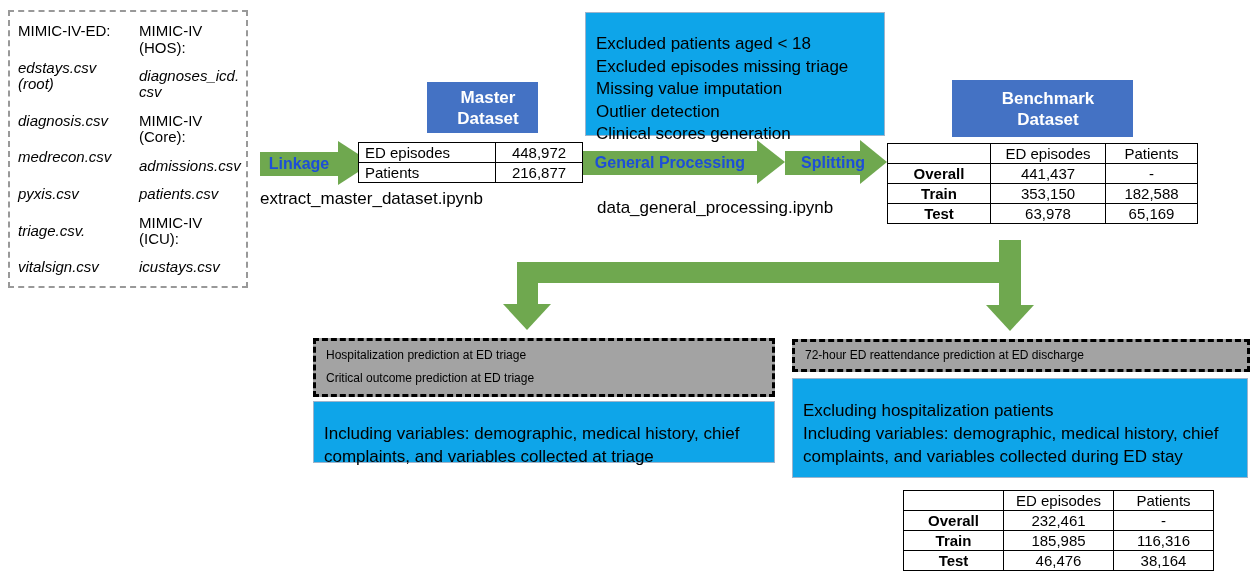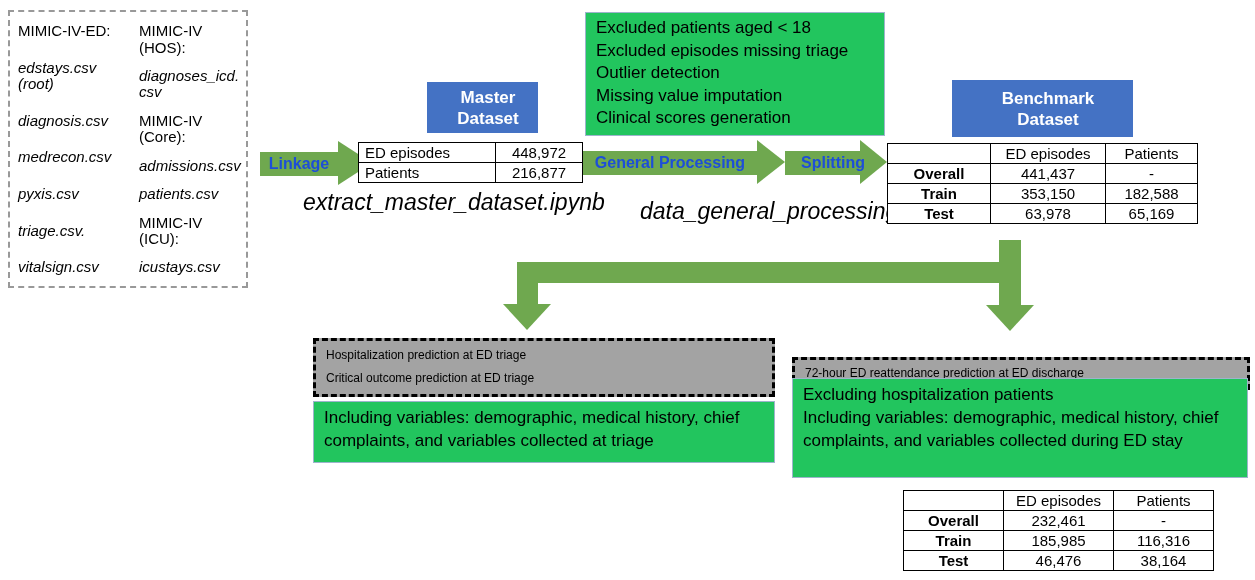--- a/index.html
+++ b/index.html
@@ -40,25 +40,25 @@
 
   
   .data-table { position:absolute; border-collapse:collapse; font-size:15px; table-layout:fixed;
                 background:#fff; }
   .data-table td { border:1.5px solid #000; text-align:center; height:20px; padding:0 2px;
                    white-space:nowrap; overflow:hidden; }
   .data-table td.rl { font-weight:bold; }
   .data-table td.label-cell { text-align:left; padding-left:6px; }
 
   
-  .note-box { position:absolute; border:1.5px solid #9db4cc; background:#22c55e;
-              font-size:17px; line-height:23px; padding:4px 10px; }
+  .note-box { position:absolute; border:1.5px solid #9db4cc; background:#0ea5e9;
+              font-size:17px; line-height:23px; padding:20px 10px; }
   .dashed-box { position:absolute; border:3px dashed #000; background:#a3a3a3;
                 font-size:12px; line-height:23px; padding:3px 10px; }
-  .script-label { position:absolute; font-style:italic; font-size:23px; white-space:nowrap;margin-left:43px; }
+  .script-label { position:absolute; font-size:17px; white-space:nowrap; }
 </style>
 </head>
 <body>
 
 <div class="canvas">
 
   <div class="abs source-box">
     <div class="src-col src-col1">
       <div class="src-item src-head">MIMIC-IV-ED:</div>
       <div class="src-item">edstays.csv (root)</div>
@@ -100,22 +100,22 @@
       <td>216,877</td>
     </tr>
   </tbody>
     </table>
 
   <div class="script-label" style="left:260px; top:189px;">extract_master_dataset.ipynb</div>
 
   <div class="note-box" style="left:585px; top:12px; width:300px; height:124px; line-height:22.5px;">
     <div>Excluded patients aged &lt; 18</div>
     <div>Excluded episodes missing triage</div>
+    <div>Missing value imputation</div>
     <div>Outlier detection</div>
-    <div>Missing value imputation</div>
     <div>Clinical scores generation</div>
   </div>
 
   <div class="h-arrow" style="left:583px; top:140px; width:188px;">
     <div class="h-arrow-body" style="left:0; width:174px;"></div>
     <div class="h-arrow-head" style="left:174px; border-left:28px solid #6fa84f;"></div>
     <div class="h-arrow-label" style="left:0; width:174px;">General Processing</div>
   </div>
 
   <div class="h-arrow" style="left:785px; top:140px; width:102px;">
@@ -163,21 +163,21 @@
     <div class="tri-down" style="left:481px; top:65px;"></div>
   </div>
 
   <div class="dashed-box" style="left:313px; top:338px; width:462px; height:59px;">
     <div>Hospitalization prediction at ED triage</div>
     <div>Critical outcome prediction at ED triage</div>
   </div>
 
   <div class="note-box" style="left:313px; top:401px; width:462px; height:62px;">Including variables: demographic, medical history, chief complaints, and variables collected at triage</div>
 
-  <div class="dashed-box" style="left:792px; top:339px; width:458px; height:33px; padding-top:2px;margin-top:18px;">72-hour ED reattendance prediction at ED discharge</div>
+  <div class="dashed-box" style="left:792px; top:339px; width:458px; height:33px; padding-top:2px;">72-hour ED reattendance prediction at ED discharge</div>
 
   <div class="note-box" style="left:792px; top:378px; width:456px; height:100px;">
     <div>Excluding hospitalization patients</div>
     <div>Including variables: demographic, medical history, chief complaints, and variables collected during ED stay</div>
   </div>
 
   <table class="data-table" style="left:903px; top:490px; width:310px;">
     <tbody>
         <tr>
       <td style="width:100px;"></td>

